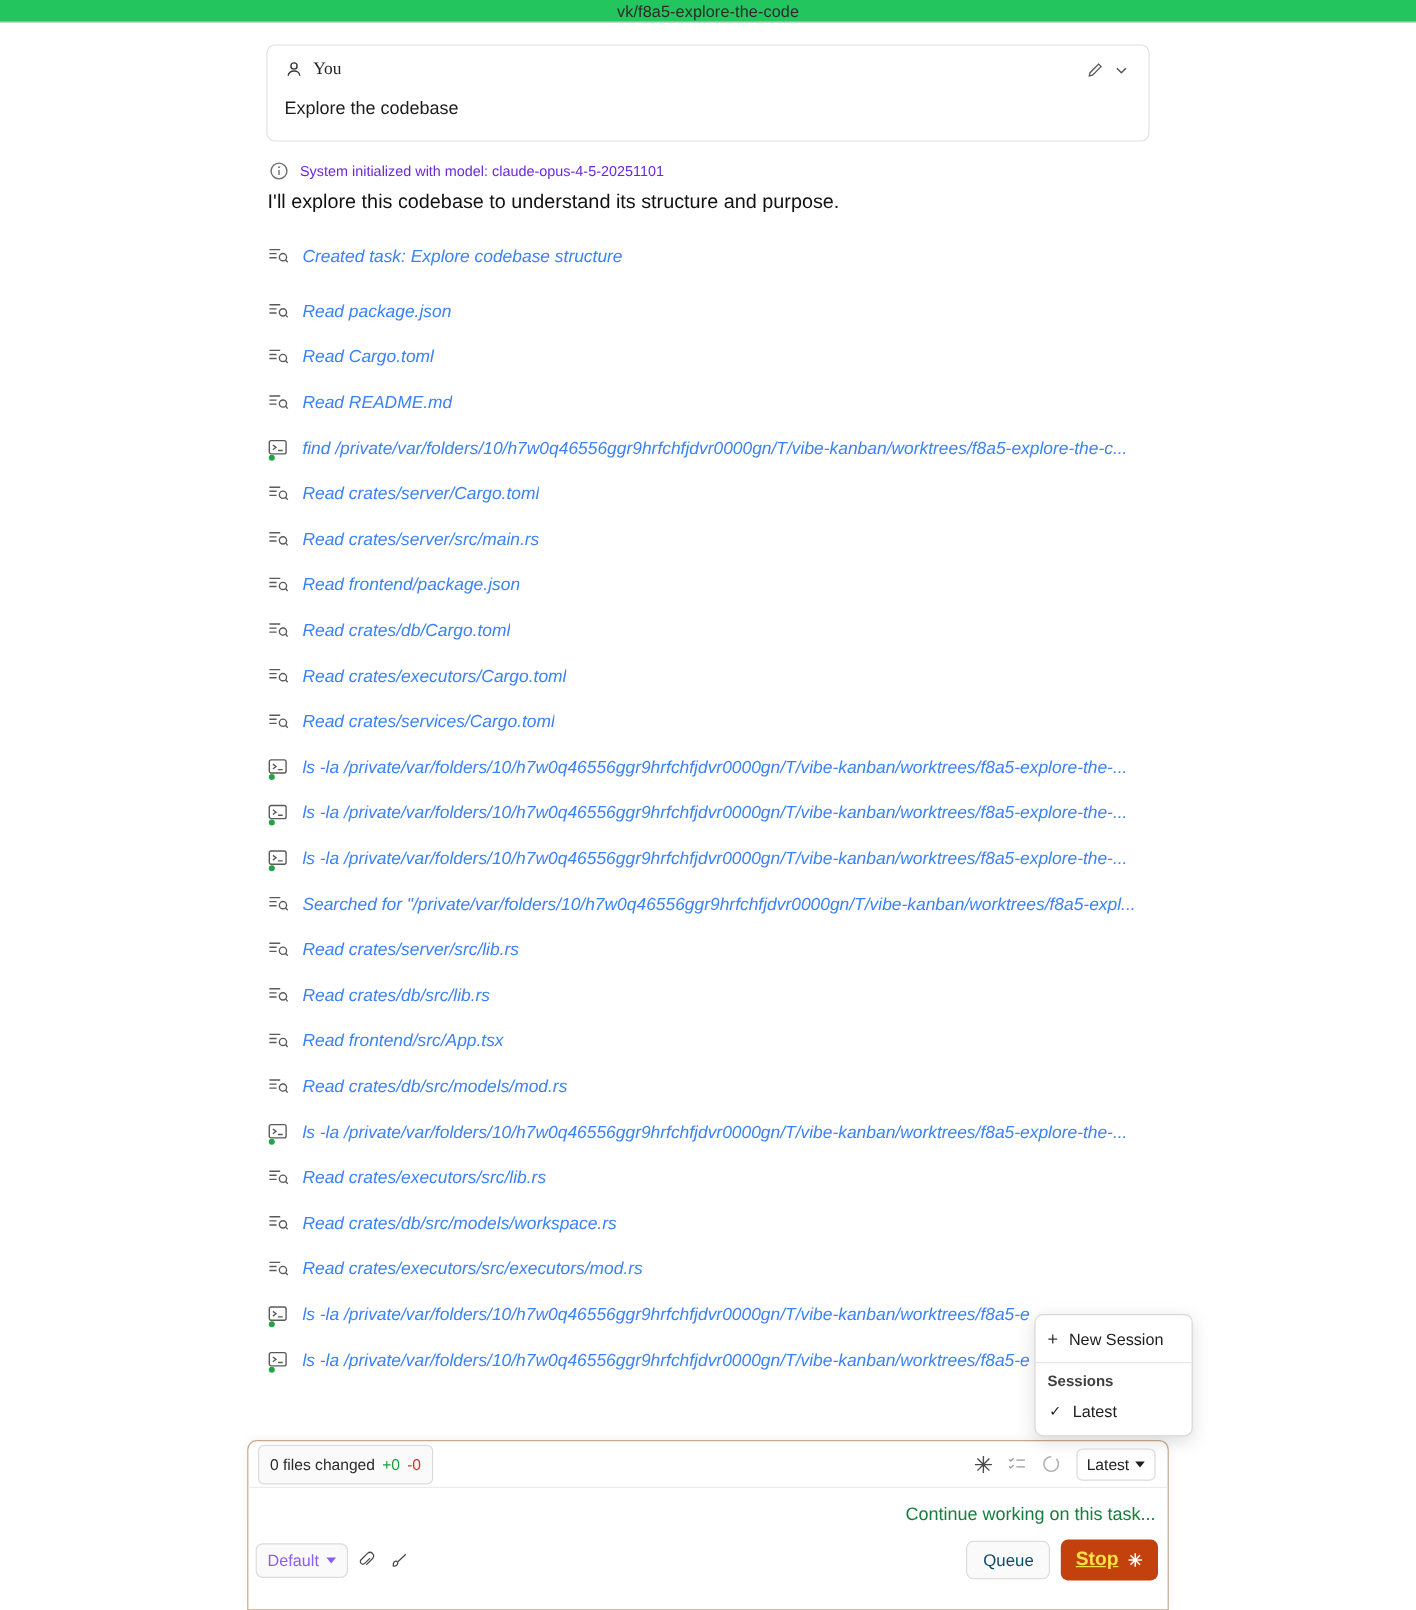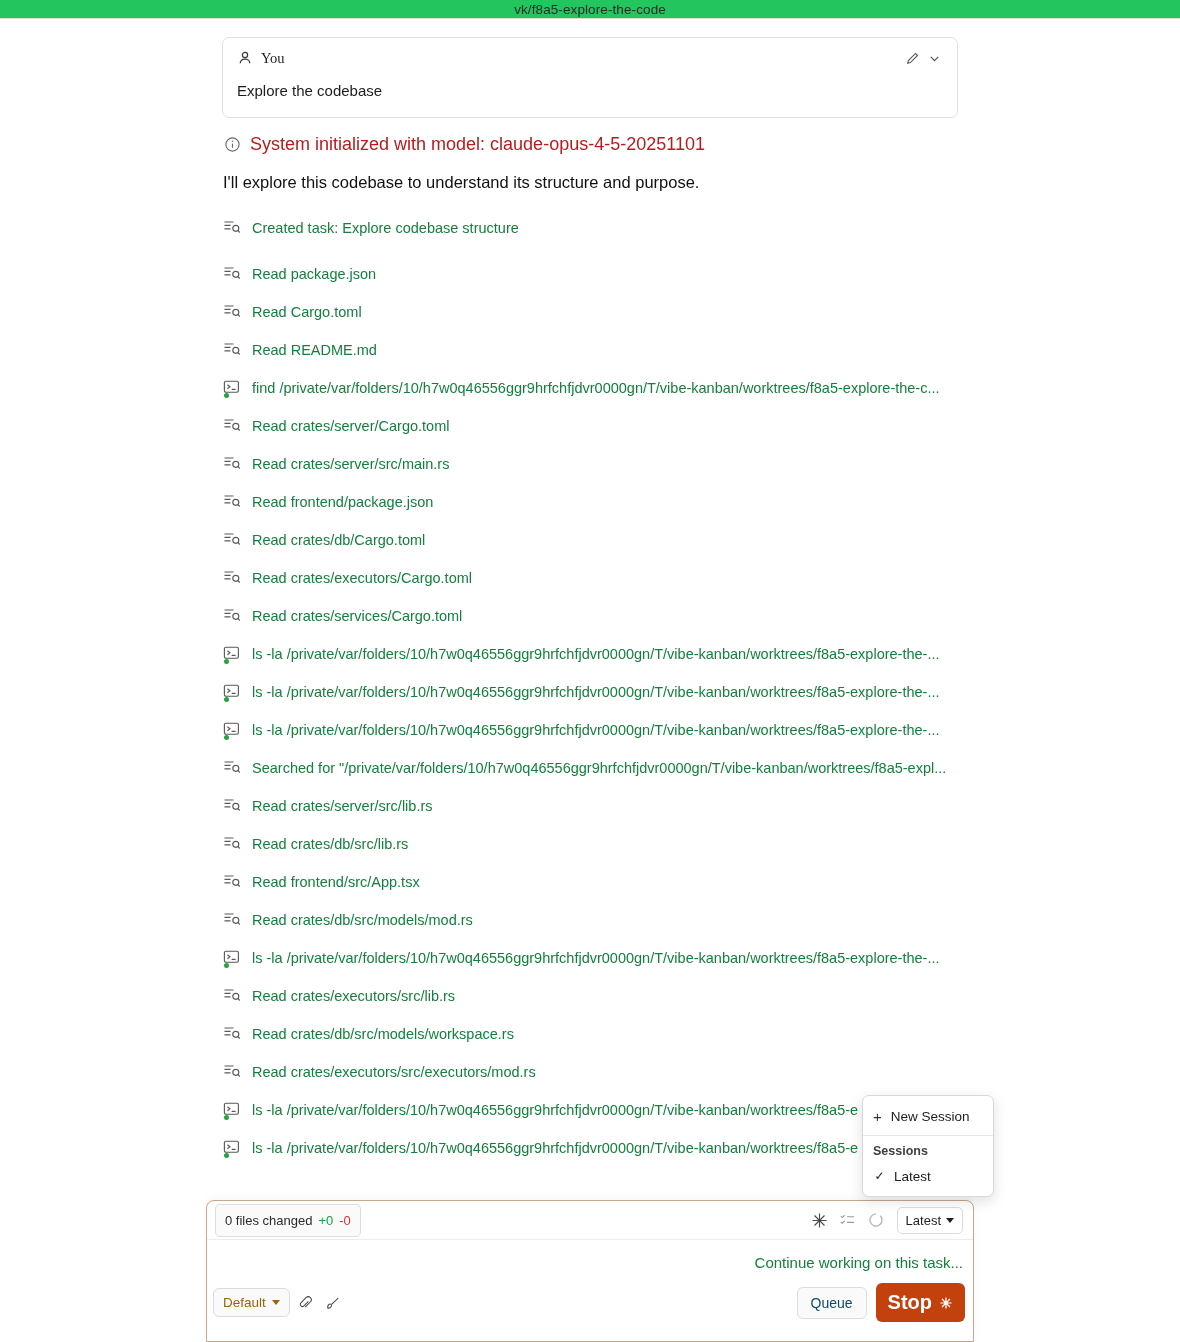--- a/index.html
+++ b/index.html
@@ -98,29 +98,29 @@
     padding-left: 2px;
   }
   .sys-icon {
     width: 17px;
     height: 17px;
     margin-right: 9px;
     color: #6b6b6b;
     flex: 0 0 auto;
   }
   .sys-text {
-    font-size: 18px;
-    color: #b91c1c;
+    font-size: 12px;
+    color: #6d28d9;
   }
 
   
   .assistant-text {
     font-size: 16.5px;
     color: #111;
-    margin-top: 16px;
+    margin-top: 6px;
     padding-left: 1px;
     line-height: 1.35;
   }
 
   
   .tool-list {
     margin-top: 16px;
   }
   .tool-row {
     display: flex;
@@ -131,24 +131,25 @@
   .tool-icon {
     width: 20px;
     height: 18px;
     margin-right: 9px;
     flex: 0 0 auto;
     position: relative;
     color: #5a5a5a;
   }
   .tool-text {
     font-size: 14.5px;
-    color: #15803d;
+    color: #3b82f6;
     white-space: nowrap;
     overflow: hidden;
     text-overflow: clip;
+    font-style: italic;
   }
   .gap-after { margin-bottom: 8px; }
 
   
   .dot {
     position: absolute;
     width: 5px;
     height: 5px;
     border-radius: 50%;
     background: #25a244;
@@ -270,49 +271,50 @@
   .composer-bottom {
     display: flex;
     align-items: center;
     padding: 6px 8px 10px 6px;
   }
   .default-btn {
     border: 1px solid #dcdcdc;
     border-radius: 6px;
     background: #fafafa;
     font-size: 13.5px;
-    color: #a16207;
+    color: #8b5cf6;
     padding: 6px 9px;
     display: inline-flex;
     align-items: center;
     gap: 6px;
     cursor: pointer;
   }
   .queue-btn {
     border: 1px solid #dcdcdc;
     border-radius: 6px;
     background: #fafafa;
     font-size: 14px;
     color: #0c4a6e;
     padding: 7px 13px;
     cursor: pointer;
   }
   .stop-btn {
     background: #c2410c;
-    color: #ffffff;
+    color: #fde047;
     border: none;
     border-radius: 6px;
-    font-size: 20px;
+    font-size: 16px;
     font-weight: bold;
     padding: 8px 12px;
     margin-left: 9px;
     display: inline-flex;
     align-items: center;
     gap: 7px;
     cursor: pointer;
+    text-decoration: underline;
   }
   .caret {
     display: inline-block;
     width: 0; height: 0;
     border-left: 4px solid transparent;
     border-right: 4px solid transparent;
     border-top: 5px solid currentColor;
   }
   svg { display: block; }
 </style>

